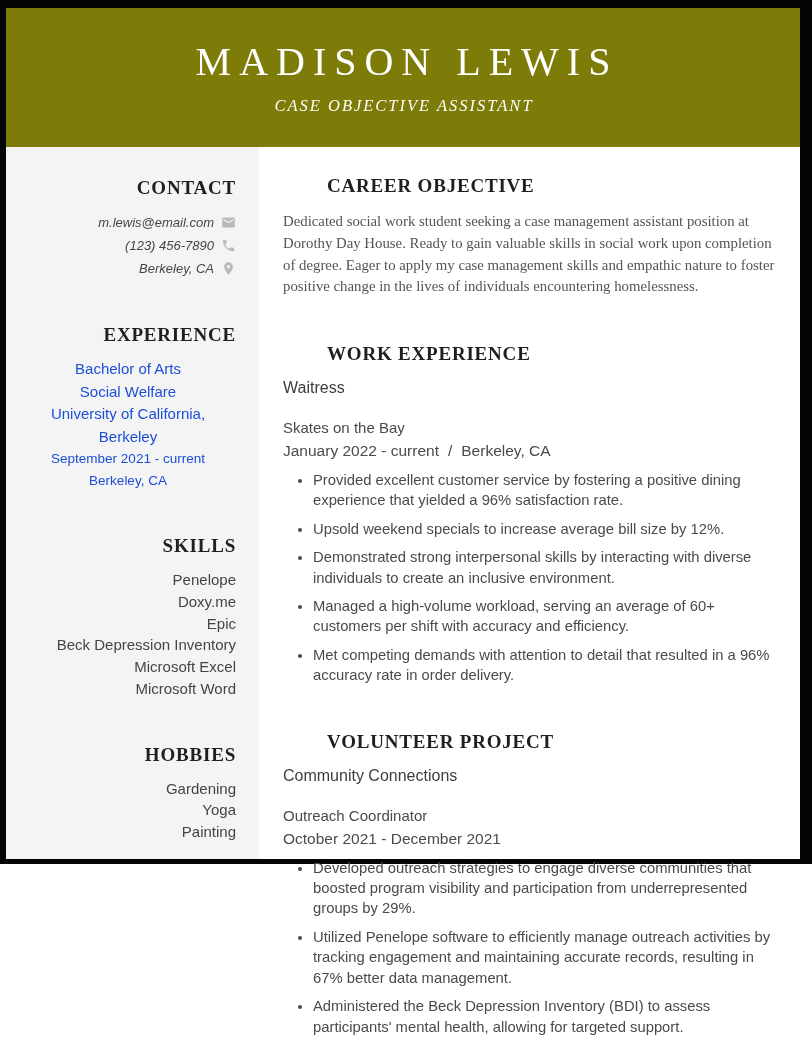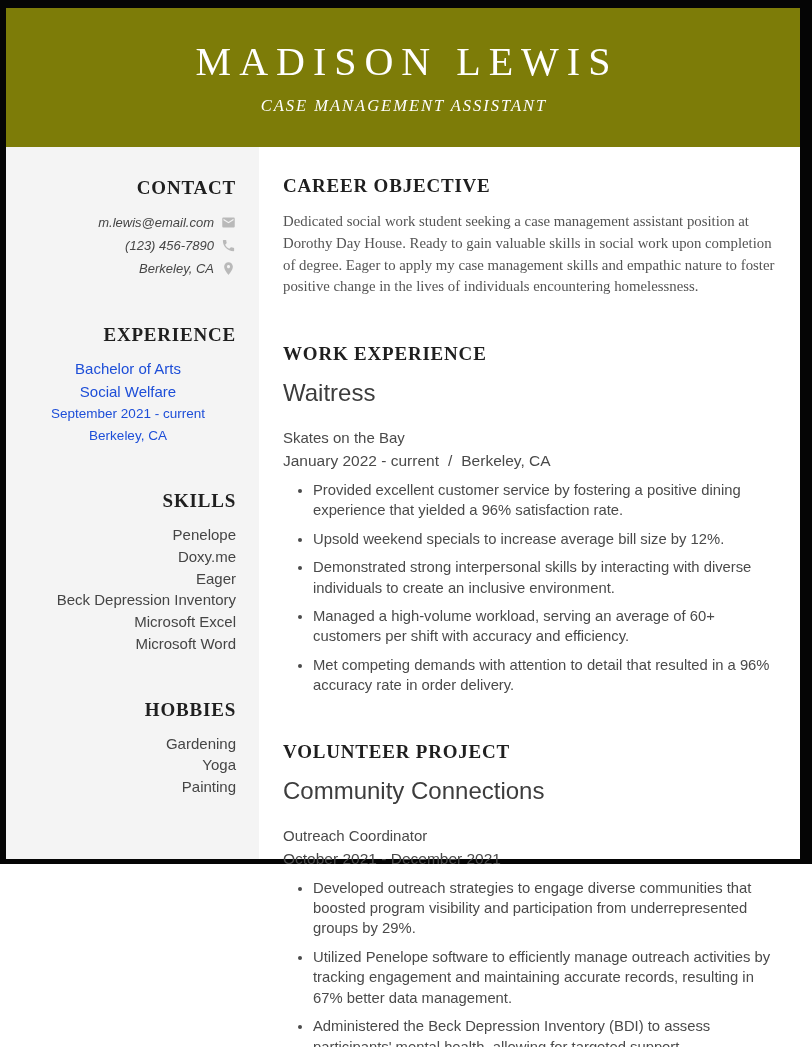--- a/index.html
+++ b/index.html
@@ -65,45 +65,45 @@
     font-size: 13px; color: #454545; font-style: italic;
   }
   .contact-row .icon { width: 15px; height: 15px; flex: 0 0 15px; display: inline-flex; }
   .contact-row .icon svg { width: 15px; height: 15px; fill: #b9b9b9; }
   .linkedin-link { color: #5a5a5a; text-decoration: underline; cursor: pointer; }
   .side-line { font-size: 15px; color: #1d4ed8; line-height: 1.5; text-align: center; }
   .side-line.small { font-size: 13.5px; line-height: 1.6; }
   .side-list-item { font-size: 15px; color: #454545; line-height: 1.45; }
   
   .main-section { margin-bottom: 45px; }
-  .main-section .section-heading { margin-bottom: 14px; }
+  .main-section .section-heading { margin-bottom: 14px; margin-left: 44px; }
   .objective-text {
     font-size: 14.8px; color: #545454; line-height: 1.47;
     max-width: 494px;
     font-family: Liberation Serif, serif;
   }
-  .entry-title { font-size: 24px; color: #3d3d3d; font-weight: 400; margin-bottom: 7px; }
+  .entry-title { font-size: 16px; color: #3d3d3d; font-weight: 400; margin-bottom: 7px; }
   .entry-sub { font-size: 15px; color: #4a4a4a; margin-bottom: 6px; margin-top: 22px; }
   .entry-dateline { font-size: 15.5px; color: #4a4a4a; margin-bottom: 7px; }
   .entry-dateline .sep { margin: 0 9px; }
   .bullet-list { margin: 10px 0 0 0; padding-left: 30px; max-width: 494px; }
   .bullet-list li {
     font-size: 14.8px; color: #4a4a4a; line-height: 1.38;
     margin-bottom: 8px;
   }
   .bullet-list li::marker { color: #4a4a4a; font-size: 13px; }
 </style>
 </head>
 <body>
 
 <div class="page">
 
   <div class="header-band">
     <div class="name">MADISON LEWIS</div>
-    <div class="job-subtitle">CASE MANAGEMENT ASSISTANT</div>
+    <div class="job-subtitle">CASE OBJECTIVE ASSISTANT</div>
   </div>
 
   <div class="content">
 
     <div class="sidebar">
 
       <div class="side-section">
         <div class="section-heading">CONTACT</div>
         <div class="contact-row">
           <span>m.lewis@email.com</span>
@@ -128,29 +128,30 @@
                 <path d="M12 2C8.13 2 5 5.13 5 9c0 5.25 7 13 7 13s7-7.75 7-13c0-3.87-3.13-7-7-7zm0 9.5c-1.38 0-2.5-1.12-2.5-2.5s1.12-2.5 2.5-2.5 2.5 1.12 2.5 2.5-1.12 2.5-2.5 2.5z"></path>
               </svg>
           </span>
         </div>
       </div>
 
       <div class="side-section">
         <div class="section-heading">EXPERIENCE</div>
         <div class="side-line">Bachelor of Arts</div>
         <div class="side-line">Social Welfare</div>
+        <div class="side-line">University of California, Berkeley</div>
         <div class="side-line small">September 2021 - current</div>
         <div class="side-line small">Berkeley, CA</div>
       </div>
 
       <div class="side-section">
         <div class="section-heading">SKILLS</div>
         <div class="side-list-item">Penelope</div>
         <div class="side-list-item">Doxy.me</div>
-        <div class="side-list-item">Eager</div>
+        <div class="side-list-item">Epic</div>
         <div class="side-list-item">Beck Depression Inventory</div>
         <div class="side-list-item">Microsoft Excel</div>
         <div class="side-list-item">Microsoft Word</div>
       </div>
 
       <div class="side-section">
         <div class="section-heading">HOBBIES</div>
         <div class="side-list-item">Gardening</div>
         <div class="side-list-item">Yoga</div>
         <div class="side-list-item">Painting</div>

